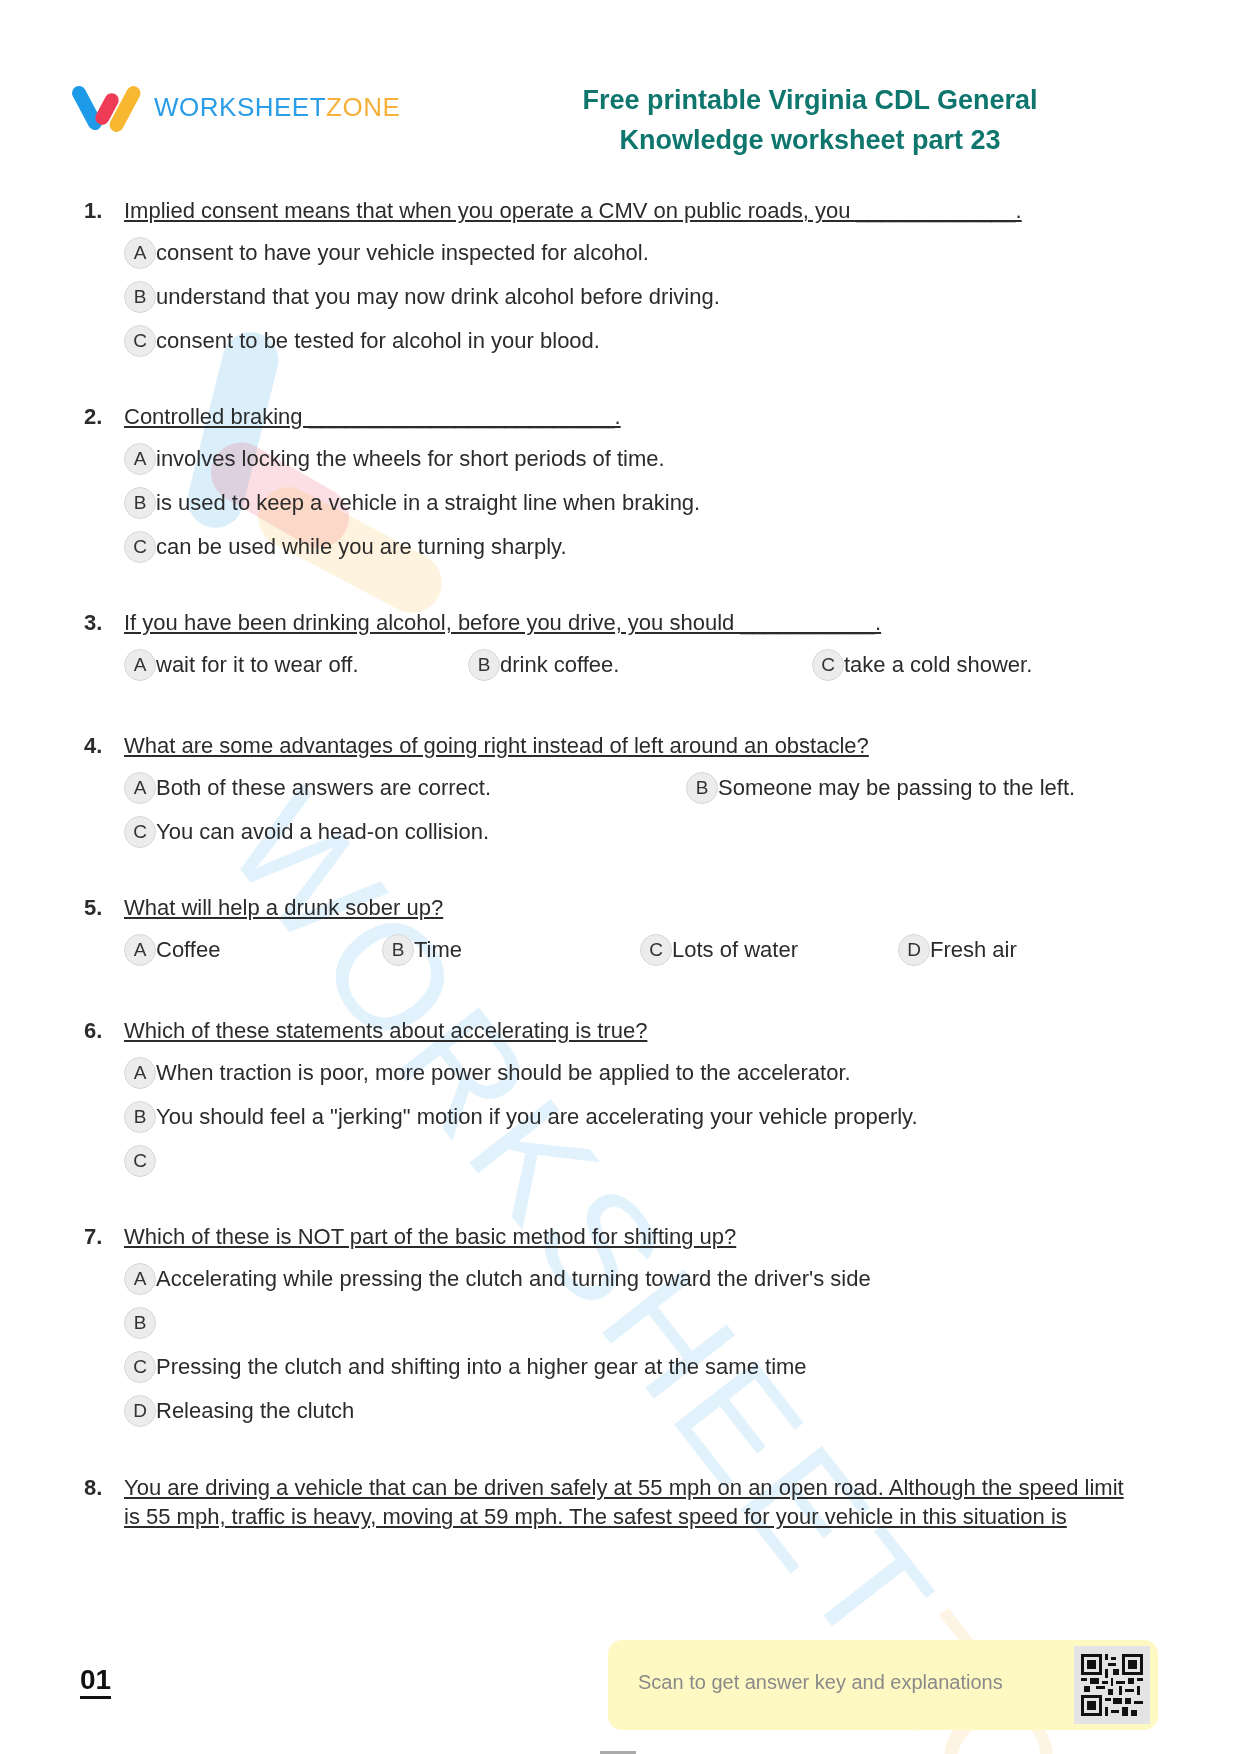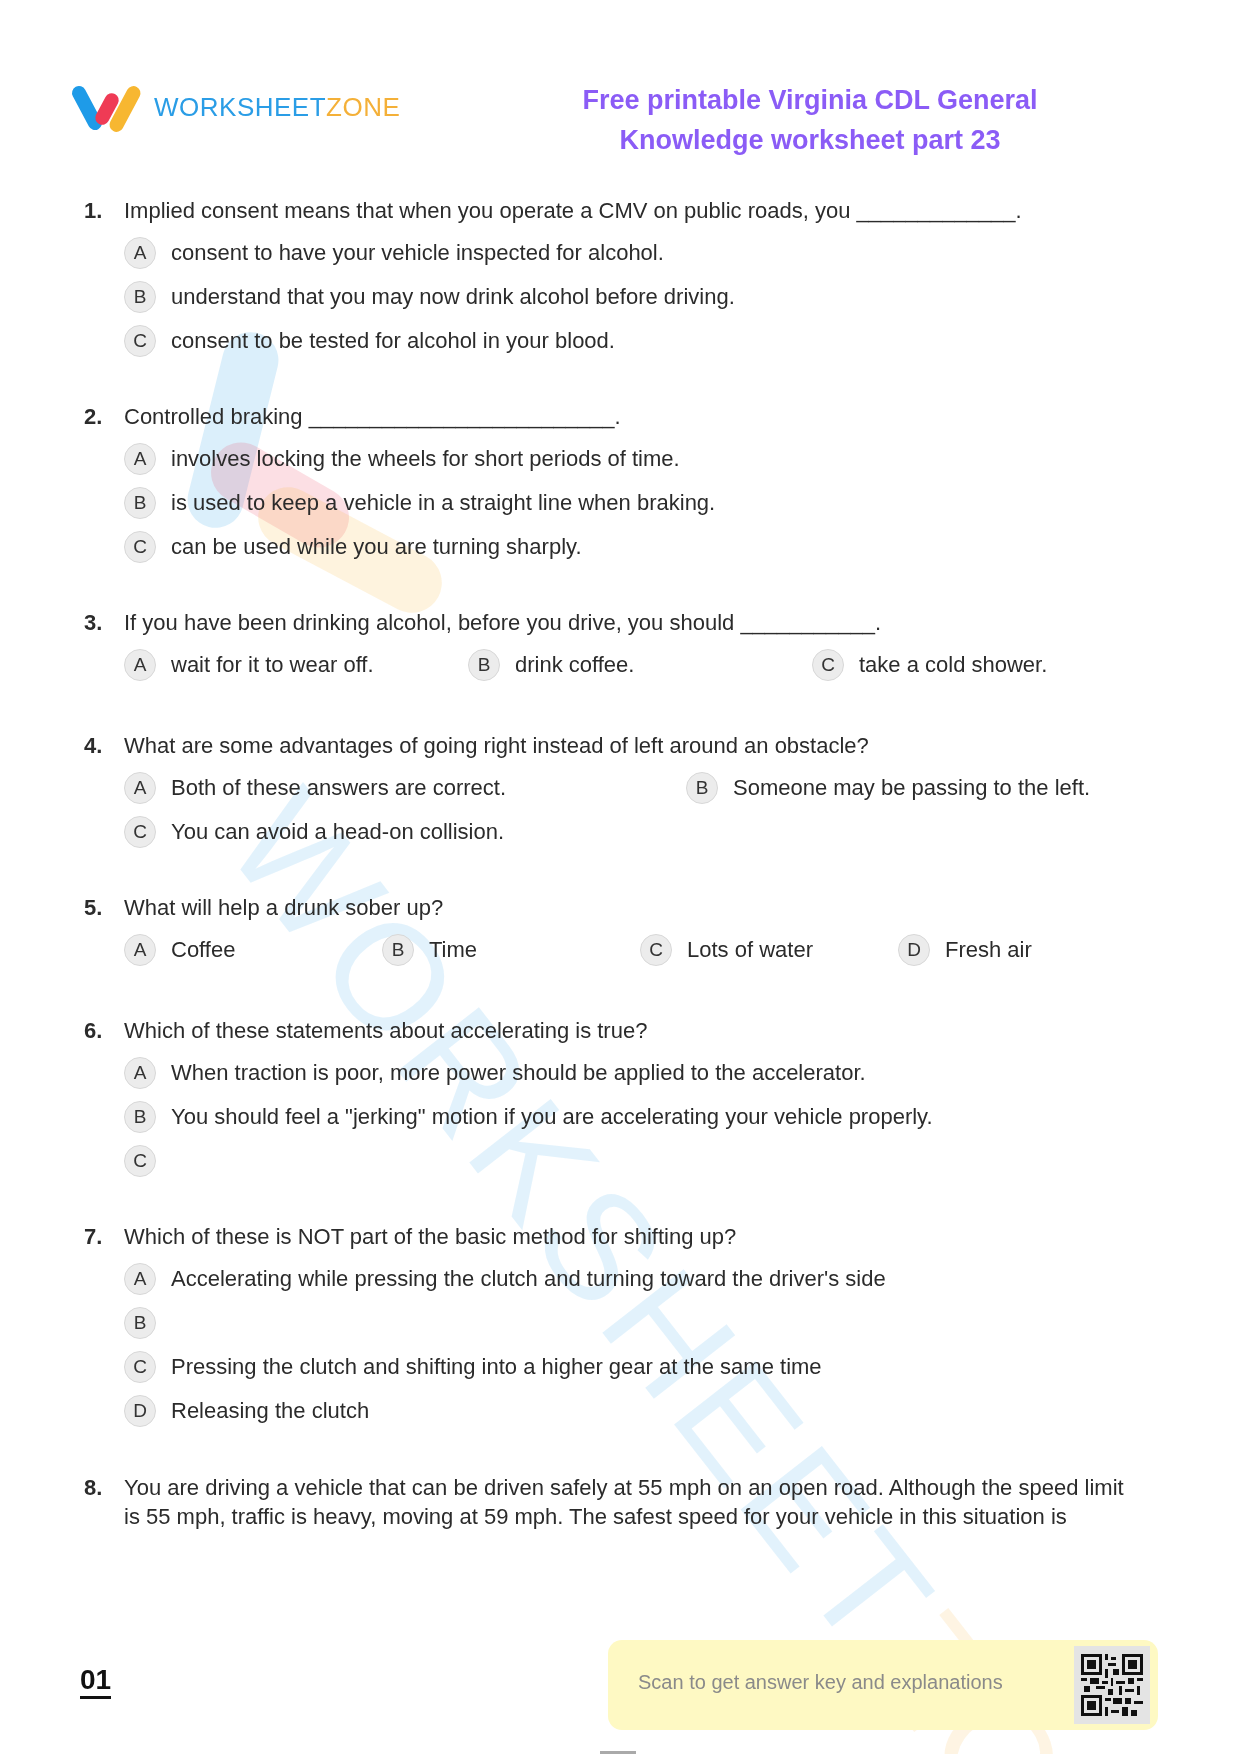--- a/index.html
+++ b/index.html
@@ -23,35 +23,35 @@
     .logo { position: absolute; left: 76px; top: 82px; display: flex; align-items: center; z-index: 2; }
     .logo-mark { width: 68px; height: 50px; position: relative; }
     .logo-mark span { position: absolute; border-radius: 10px; }
     .lm1 { left: 4px; top: 2px; width: 14px; height: 48px; background: #1e9be8; transform: rotate(-28deg); transform-origin: center; }
     .lm2 { left: 24px; top: 10px; width: 14px; height: 34px; background: #ef3b55; transform: rotate(28deg); }
     .lm3 { left: 42px; top: 2px; width: 14px; height: 50px; background: #f7b731; transform: rotate(28deg); }
     .logo-text { margin-left: 10px; font-size: 26px; letter-spacing: 0.5px; font-weight: 400; }
     .logo-text .lt1 { color: #2a9de6; }
     .logo-text .lt2 { color: #f4b038; }
 
-    .title { position: absolute; left: 560px; top: 80px; width: 500px; text-align: center; font-size: 27px; font-weight: 700; line-height: 40px; color: #8b5cf6; z-index: 2; }
+    .title { position: absolute; left: 560px; top: 80px; width: 500px; text-align: center; font-size: 27px; font-weight: 700; line-height: 40px; color: #0f766e; z-index: 2; }
 
     
     .q { position: absolute; left: 84px; width: 1080px; z-index: 2; }
     .q-head { display: flex; font-size: 22px; line-height: 29px; color: #2b2b2b; }
     .q-num { width: 40px; font-weight: 700; flex-shrink: 0; }
-    .q-text { flex: 1; }
+    .q-text { flex: 1; text-decoration: underline; }
     .opts { position: relative; margin-left: 40px; }
     .opt { display: flex; align-items: center; height: 44px; font-size: 22px; color: #2b2b2b; }
     .opt.abs { position: absolute; top: 0; }
     .badge {
       width: 32px; height: 32px; border-radius: 50%; background: #ececec; border: 1px solid #d8d8d8;
       display: flex; align-items: center; justify-content: center; font-size: 19px; color: #333; flex-shrink: 0;
     }
-    .opt-text { margin-left: 15px; white-space: nowrap; }
+    .opt-text { white-space: nowrap; }
     .row { position: relative; height: 44px; }
 
     
     .page-num { position: absolute; left: 80px; top: 1664px; font-size: 28px; font-weight: 700; color: #111; border-bottom: 3px solid #111; line-height: 32px; z-index: 2; }
     .scan-box { position: absolute; left: 608px; top: 1640px; width: 550px; height: 90px; background: #fef9c3; border-radius: 14px; z-index: 2; }
     .scan-text { position: absolute; left: 30px; top: 31px; font-size: 20px; color: #8a8a8a; }
     .qr { position: absolute; right: 8px; top: 6px; width: 76px; height: 78px; background: #e4e4e4; display: flex; align-items: center; justify-content: center; }
     .qr svg { width: 62px; height: 62px; }
     .bottom-line { position: absolute; left: 600px; top: 1751px; width: 36px; height: 3px; background: #aaa; }
   </style>

